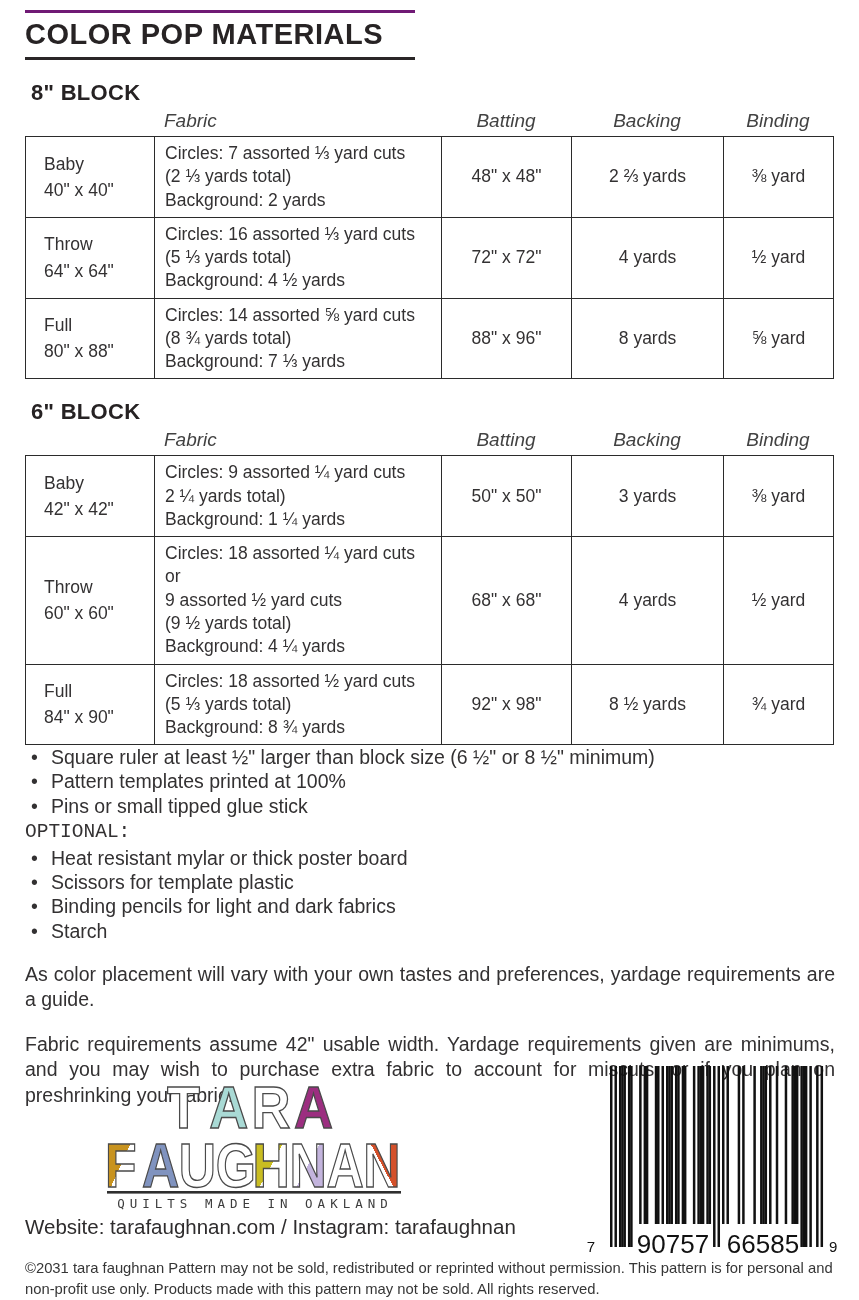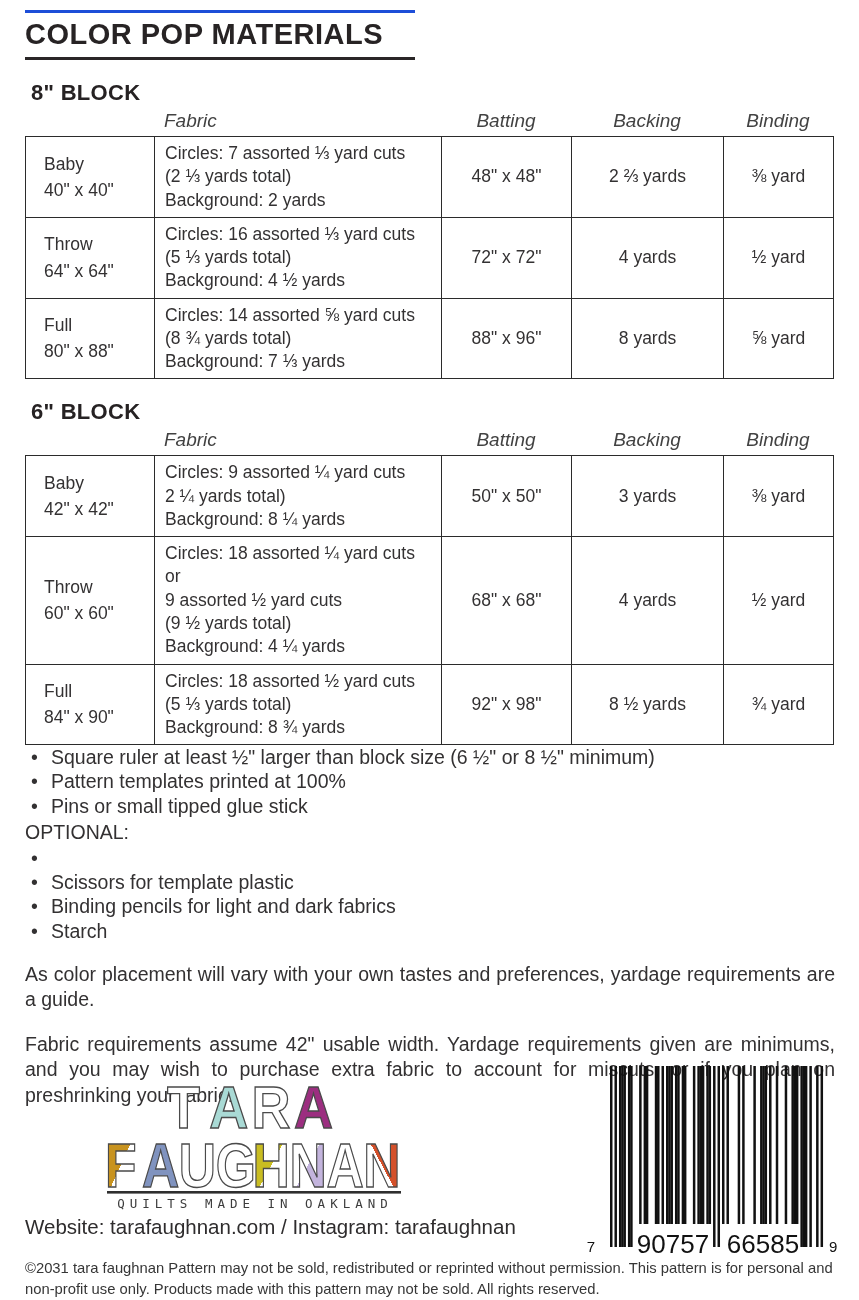--- a/index.html
+++ b/index.html
@@ -4,42 +4,42 @@
 <style>
   * { margin:0; padding:0; box-sizing:border-box; }
   html,body { background:#ffffff; }
   body {
     width:859px; height:1300px; position:relative; overflow:hidden;
     font-family:"Liberation Sans","DejaVu Sans",sans-serif; color:#2f2d2e;
   }
   .page { padding:10px 24px 0 25px; }
 
   .title-block {
-    width:390px; border-top:3px solid #1d4ed8; border-bottom:3px solid #2a2627;
+    width:390px; border-top:3px solid #701a75; border-bottom:3px solid #2a2627;
     padding:5px 0 6px 0; margin-bottom:2px;
   }
   .title-block h1 { font-size:29px; font-weight:bold; letter-spacing:0.5px; color:#272324; }
 
   .block-heading { font-size:22px; font-weight:bold; color:#262223; margin:20px 0 4px 6px; letter-spacing:0.3px; }
 
   .colhead { display:flex; width:808px; font-size:19px; color:#424242; margin-bottom:4px; }
   .ch { text-align:center;font-style:italic; }
   .c1 { width:129px; } .c2 { width:287px; text-align:left; padding-left:10px; }
   .c3 { width:130px; } .c4 { width:152px; } .c5 { width:110px; }
 
   table.materials { border-collapse:collapse; table-layout:fixed; width:808px; }
   table.materials td { border:1.5px solid #2b2b2b; font-size:17.5px; color:#333132; vertical-align:middle; }
   td.size  { padding:6px 4px 6px 18px; line-height:1.5; }
   td.fabric{ padding:5px 6px 5px 10px; line-height:1.33; }
   td.val   { text-align:center; padding:4px 2px; }
 
   .tools-heading { font-size:22px; font-weight:bold; color:#262223; margin:12px 0 3px 0; }
   .bullet { display:flex; font-size:19.5px; line-height:1.24; color:#333132; padding-left:6px; }
   .bullet .dot { width:20px; flex:0 0 20px; text-align:left; }
-  .optional-label { font-size:19.5px; line-height:1.24; color:#333132; margin:2px 0; }
+  .optional-label { font-size:19.5px; line-height:1.24; color:#333132; margin:2px 0;font-family:Liberation Mono, monospace; }
   .note { font-size:19.5px; line-height:1.31; color:#333132; text-align:justify; margin-top:19px; }
 
   .footer { position:absolute; left:25px; right:25px; bottom:0; height:238px; }
   .logo-svg { position:absolute; left:80px; top:6px; }
   .barcode-svg { position:absolute; left:552px; top:2px; }
   .website { position:absolute; left:0; top:153px; font-size:20.5px; color:#2e2c2d; }
   .copyright { position:absolute; left:0; top:196px; width:812px; font-size:14.8px; line-height:1.4; color:#363636; }
 </style>
 </head>
 <body>
@@ -133,21 +133,21 @@
         </colgroup>
       <tbody>
           <tr>
             <td class="size">
               <div>Baby</div>
               <div>42" x 42"</div>
             </td>
             <td class="fabric">
               <div>Circles: 9 assorted ¼ yard cuts</div>
               <div>2 ¼ yards total)</div>
-              <div>Background: 8 ¼ yards</div>
+              <div>Background: 1 ¼ yards</div>
             </td>
             <td class="val">50" x 50"</td>
             <td class="val">3 yards</td>
             <td class="val">⅜ yard</td>
           </tr>
           <tr>
             <td class="size">
               <div>Throw</div>
               <div>60" x 60"</div>
             </td>
@@ -191,20 +191,21 @@
         </div>
         <div class="bullet">
           <span class="dot">•</span>
           <span>Pins or small tipped glue stick</span>
         </div>
       </div>
     <div class="optional-label">OPTIONAL:</div>
     <div>
         <div class="bullet">
           <span class="dot">•</span>
+          <span>Heat resistant mylar or thick poster board</span>
         </div>
         <div class="bullet">
           <span class="dot">•</span>
           <span>Scissors for template plastic</span>
         </div>
         <div class="bullet">
           <span class="dot">•</span>
           <span>Binding pencils for light and dark fabrics</span>
         </div>
         <div class="bullet">

